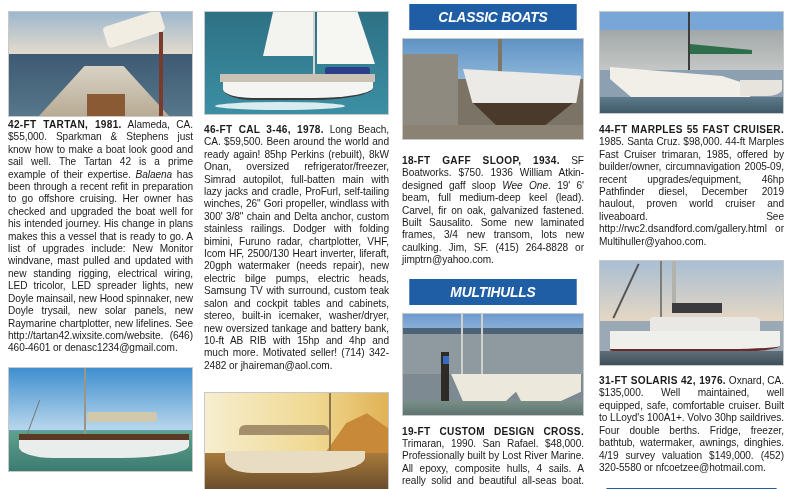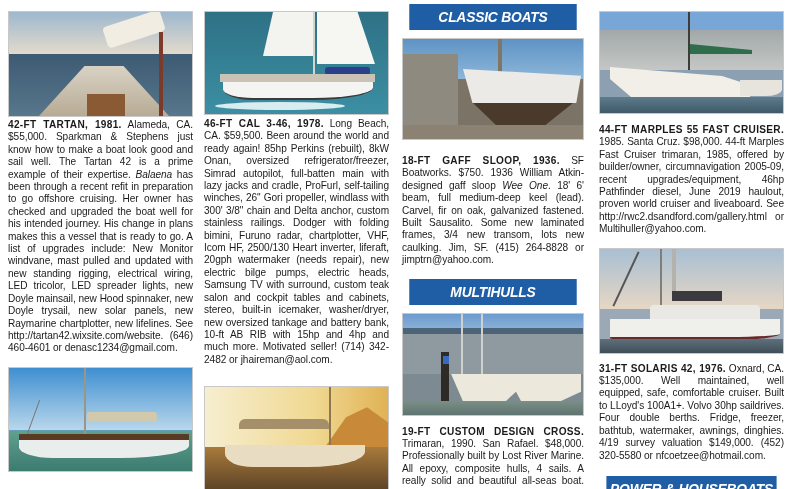--- a/index.html
+++ b/index.html
@@ -58,21 +58,21 @@
   <div class="photo" style="height:102px; margin-top:11px; background:#3a8098;">
     <div class="sky" style="height:102px; background:linear-gradient(#2e7185,#3c8fa3);"></div>
     <div class="sail" style="left:58px; top:0; width:50px; height:44px; background:#f3f3f0; clip-path:polygon(20% 0,100% 0,100% 100%,0 100%);"></div>
     <div class="sail" style="left:112px; top:0; width:58px; height:52px; background:#f6f6f3; clip-path:polygon(0 0,70% 0,100% 100%,0 100%);"></div>
     <div class="mast" style="left:108px; top:0; height:68px; background:#d5d5d0;"></div>
     <div style="position:absolute; left:120px; top:55px; width:45px; height:8px; background:#2b3f8a; border-radius:3px;"></div>
     <div style="position:absolute; left:15px; top:62px; width:155px; height:8px; background:#c9c2b5;"></div>
     <div class="hull" style="left:18px; top:70px; width:150px; height:16px; background:#f4f4f2; border-bottom:2px solid #3a3a3a;"></div>
     <div style="position:absolute; left:10px; top:90px; width:130px; height:8px; background:#d9ecef; border-radius:50%;"></div>
   </div>
-  <div class="ad" style="margin-top:3px;">
+  <div class="ad" style="margin-top:9px;">
     <b>46-FT CAL 3-46, 1978.</b><span> Long Beach, CA. $59,500. Been around the world and ready again! 85hp Perkins (rebuilt), 8kW Onan, oversized refrigerator/freezer, Simrad autopilot, full-batten main with lazy jacks and cradle, ProFurl, self-tailing winches, 26" Gori propeller, windlass with 300' 3/8" chain and Delta anchor, custom stainless railings. Dodger with folding bimini, Furuno radar, chartplotter, VHF, Icom HF, 2500/130 Heart inverter, liferaft, 20gph watermaker (needs repair), new electric bilge pumps, electric heads, Samsung TV with surround, custom teak salon and cockpit tables and cabinets, stereo, built-in icemaker, washer/dryer, new oversized tankage and battery bank, 10-ft AB RIB with 15hp and 4hp and much more. Motivated seller! (714) 342-2482 or jhaireman@aol.com.</span>
   </div>
   <div class="photo" style="height:104px; margin-top:20px; background:#c99a48;">
     <div class="sky" style="height:60px; background:linear-gradient(90deg,#f6eecf,#f0d891 60%,#e0b255);"></div>
     <div style="position:absolute; right:0; top:20px; width:70px; height:50px; background:#c88a38; clip-path:polygon(0 100%,40% 20%,70% 0,100% 30%,100% 100%);"></div>
     <div class="sea" style="height:44px; background:linear-gradient(#a97a3c,#5b4326);"></div>
     <div class="mast" style="left:124px; top:0; height:60px; background:#8d7650;"></div>
     <div style="position:absolute; left:34px; top:32px; width:90px; height:10px; background:#a48f6a; border-radius:6px 6px 0 0;"></div>
     <div class="hull" style="left:20px; top:58px; width:140px; height:22px; background:#e8dcc2;"></div>
   </div>
@@ -83,21 +83,21 @@
   <div class="banner" style="height:26px; line-height:26px; margin-top:4px;">CLASSIC BOATS</div>
   <div class="photo" style="height:100px; margin-top:8px; background:#7b7466;">
     <div class="sky" style="height:40px; background:linear-gradient(#5f93c5,#8db6d8);"></div>
     <div style="position:absolute; left:0; top:15px; width:55px; height:85px; background:#8e8a80;"></div>
     <div class="mast" style="left:95px; top:0; height:50px; background:#807666; width:4px;"></div>
     <div style="position:absolute; left:60px; top:30px; width:118px; height:34px; background:#ebeae6; clip-path:polygon(0 0,100% 20%,96% 100%,8% 100%);"></div>
     <div style="position:absolute; left:70px; top:64px; width:100px; height:24px; background:#4a3a2c; clip-path:polygon(0 0,100% 0,70% 100%,25% 100%);"></div>
     <div style="position:absolute; left:0; bottom:0; width:182px; height:14px; background:#8c8273;"></div>
   </div>
   <div class="ad" style="margin-top:15px;">
-    <b>18-FT GAFF SLOOP, 1936.</b><span> SF Boatworks. $750. 1936 William Atkin-designed gaff sloop </span><i>Wee One</i><span>. 18' 6' beam, full medium-deep keel (lead). Carvel, fir on oak, galvanized fastened. Built Sausalito. Some new laminated frames, 3/4 new transom, lots new caulking. Jim, SF. (415) 264-8828 or jimptrn@yahoo.com.</span>
+    <b>18-FT GAFF SLOOP, 1934.</b><span> SF Boatworks. $750. 1936 William Atkin-designed gaff sloop </span><i>Wee One</i><span>. 19' 6' beam, full medium-deep keel (lead). Carvel, fir on oak, galvanized fastened. Built Sausalito. Some new laminated frames, 3/4 new transom, lots new caulking. Jim, SF. (415) 264-8828 or jimptrn@yahoo.com.</span>
   </div>
   <div class="banner" style="height:26px; line-height:26px; margin-top:12px;">MULTIHULLS</div>
   <div class="photo" style="height:101px; margin-top:8px; background:#7d8a92;">
     <div class="sky" style="height:28px; background:linear-gradient(#6d9bcf,#a3c2df);"></div>
     <div style="position:absolute; left:0; top:14px; width:182px; height:6px; background:#4c6378;"></div>
     <div style="position:absolute; left:0; top:20px; width:182px; height:40px; background:#8f9aa0;"></div>
     <div style="position:absolute; left:38px; top:38px; width:8px; height:52px; background:#2e2a26;"></div>
     <div style="position:absolute; left:40px; top:42px; width:6px; height:8px; background:#3a6bc2;"></div>
     <div class="mast" style="left:58px; top:0; height:60px; background:#d0d0cc;"></div>
     <div class="mast" style="left:78px; top:0; height:60px; background:#d0d0cc;"></div>
@@ -113,21 +113,21 @@
   <div class="photo" style="height:101px; margin-top:11px; background:#8da0b2;">
     <div class="sky" style="height:20px; background:#78a6d6;"></div>
     <div style="position:absolute; left:0; top:18px; width:185px; height:40px; background:linear-gradient(#a2a8a9,#c4c7c5);"></div>
     <div class="mast" style="left:88px; top:0; height:58px; background:#3c3c3a;"></div>
     <div style="position:absolute; left:90px; top:32px; width:62px; height:10px; background:#2e6e4a; clip-path:polygon(0 0,100% 60%,100% 100%,0 100%);"></div>
     <div style="position:absolute; left:10px; top:55px; width:140px; height:30px; background:#f1efe8; clip-path:polygon(0 0,80% 30%,100% 60%,100% 100%,15% 100%,0 40%);"></div>
     <div style="position:absolute; left:140px; top:68px; width:42px; height:16px; background:#e6e4dc; border-radius:0 0 40% 0;"></div>
     <div class="sea" style="height:16px; background:linear-gradient(#5d7b8c,#3f5a68);"></div>
   </div>
   <div class="ad" style="margin-top:10px;">
-    <b>44-FT MARPLES 55 FAST CRUISER.</b><span> 1985. Santa Cruz. $98,000. 44-ft Marples Fast Cruiser trimaran, 1985, offered by builder/owner, circumnavigation 2005-09, recent upgrades/equipment, 46hp Pathfinder diesel, June 2019 haulout, proven world cruiser and liveaboard. See http://rwc2.dsandford.com/gallery.html or Multihuller@yahoo.com.</span>
+    <b>44-FT MARPLES 55 FAST CRUISER.</b><span> 1985. Santa Cruz. $98,000. 44-ft Marples Fast Cruiser trimaran, 1985, offered by builder/owner, circumnavigation 2005-09, recent upgrades/equipment, 46hp Pathfinder diesel, December 2019 haulout, proven world cruiser and liveaboard. See http://rwc2.dsandford.com/gallery.html or Multihuller@yahoo.com.</span>
   </div>
   <div class="photo" style="height:104px; margin-top:12px; background:#9aa9b5;">
     <div class="sky" style="height:60px; background:linear-gradient(#a9bfd3,#e6d7c4);"></div>
     <div class="mast" style="left:60px; top:0; height:70px; background:#807e78;"></div>
     <div class="mast" style="left:72px; top:0; height:50px; background:#b3b2ad; width:4px;"></div>
     <div style="position:absolute; left:25px; top:0; width:2px; height:60px; background:#555; transform:rotate(25deg);"></div>
     <div style="position:absolute; left:72px; top:42px; width:50px; height:10px; background:#3b3b3f;"></div>
     <div style="position:absolute; left:50px; top:56px; width:110px; height:14px; background:#e9e8e5; border-radius:4px 4px 0 0;"></div>
     <div style="position:absolute; left:10px; top:70px; width:170px; height:18px; background:#efefec; border-bottom:3px solid #6a2a2a; border-radius:0 0 30% 10%;"></div>
     <div class="sea" style="height:14px; background:linear-gradient(#5e707b,#3f4f58);"></div>

